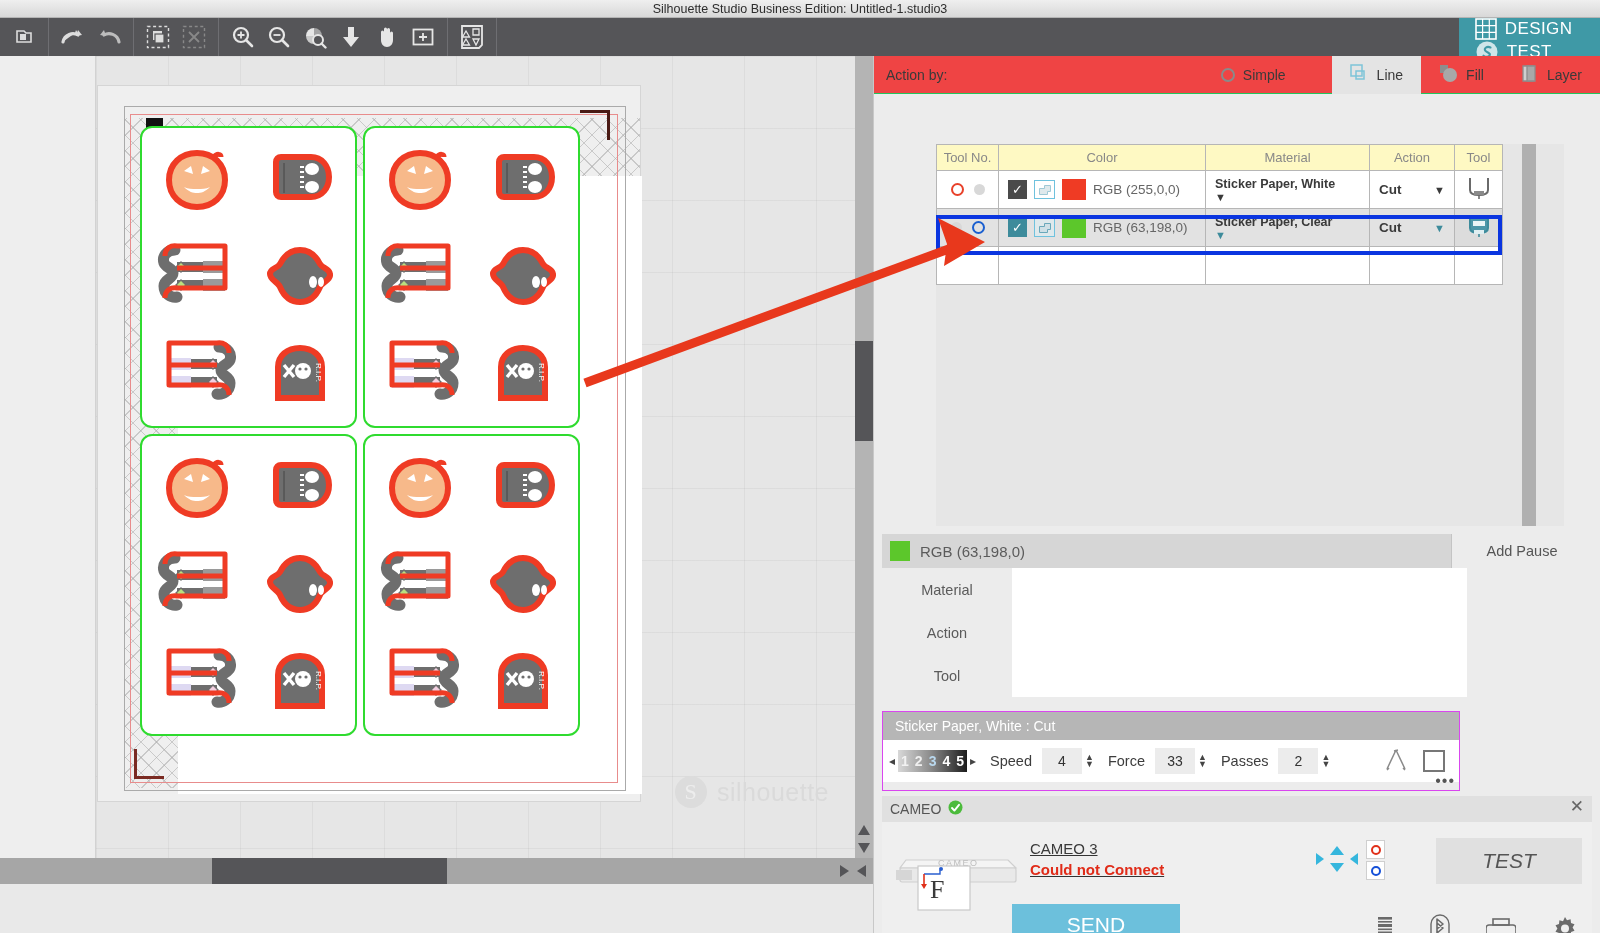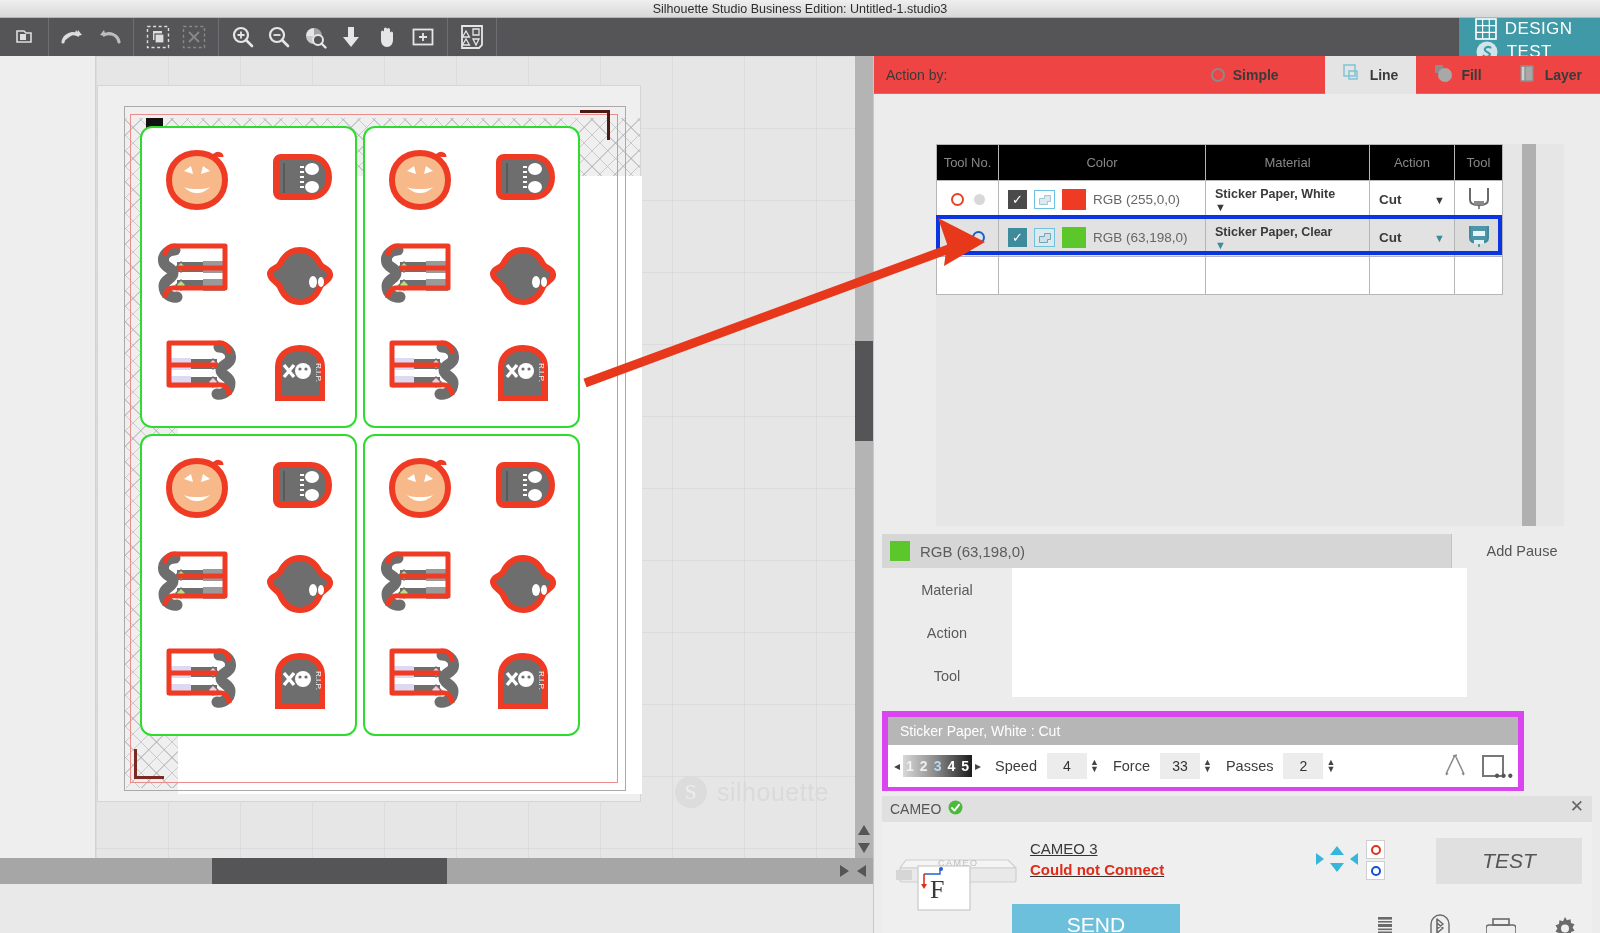--- a/index.html
+++ b/index.html
@@ -147,33 +147,33 @@
     background: #ececec; border-left: 1px solid #c8c8c8;
   }
   #actionby {
     height: 38px; background: #ef4444; display: flex; align-items: center;
     border-bottom: 1px solid #22c55e;
   }
   #actionby .lbl { margin-left: 12px; color: #3a3a3a; font-size: 14px; }
   .abspacer { flex: 1; }
   .abopt {
     display: flex; align-items: center; gap: 8px; height: 38px; padding: 0 18px;
-    font-weight: bold; font-size: 14px; color: #3a3a3a; cursor: pointer;
+    font-weight: normal; font-size: 14px; color: #3a3a3a; cursor: pointer;
   }
   .abopt.sel { background: #e4e4e4; margin-left: 28px; }
   .radio-o { width: 14px; height: 14px; border: 2px solid #8a8a8a; border-radius: 50%; }
 
   #selecttext { text-align: center; font-size: 14.5px; color: #4a4a4a; padding: 14px 0 8px; }
 
   
   #tablewrap { position: absolute; left: 62px; top: 88px; width: 628px; height: 382px; background: #e6e6e6; }
   table.acts { width: 566px; border-collapse: collapse; table-layout: fixed; background: #fff; }
   table.acts th {
-    background: #000000; border: 1px solid #b6b6b6; font-weight: normal; color: #888;
-    font-size: 13px; height: 36px;
+    background: #fef9c3; border: 1px solid #b6b6b6; font-weight: normal; color: #888;
+    font-size: 13px; height: 26px;
   }
   table.acts td { border: 1px solid #b6b6b6; height: 38px; font-size: 13.5px; }
   .c-toolno { width: 62px; }
   .c-color { width: 207px; }
   .c-mat { width: 164px; }
   .c-act { width: 85px; }
   .c-tool { width: 48px; }
   .toolno-cell { display: flex; align-items: center; justify-content: center; gap: 10px; }
   .ring { width: 13px; height: 13px; border-radius: 50%; border: 2.5px solid #bbb; }
   .ring.red { border-color: #e8412a; }
@@ -228,22 +228,22 @@
     font-weight: bold; color: #333; font-size: 14px;
   }
   .dfield .ico { margin-right: 9px; display: flex; align-items: center; }
   .dfield .dcaret { margin-left: auto; font-size: 14px; color: #444; }
   #dfieldbg {
     position: absolute; left: 130px; top: 0; width: 455px; height: 129px; background: #fff;
   }
 
   
   #settingsbox {
-    position: absolute; left: 8px; top: 655px; width: 642px; height: 80px;
-    border: 6px solid #d946ef; background: #ececec;
+    position: absolute; left: 8px; top: 655px; width: 578px; height: 80px;
+    border: 1px solid #d946ef; background: #ececec;
   }
   #settingsbox .shdr {
     height: 28px; background: #b6b6b6; color: #fff; font-size: 14px;
     display: flex; align-items: center; padding-left: 12px;
   }
   #settingsbox .srow {
     height: 42px; background: #fff; display: flex; align-items: center; gap: 0; padding: 0 6px;
   }
   .numsel { display: flex; align-items: center; gap: 3px; margin-right: 14px; }
   .numsel .arw { color: #444; font-size: 12px; }

